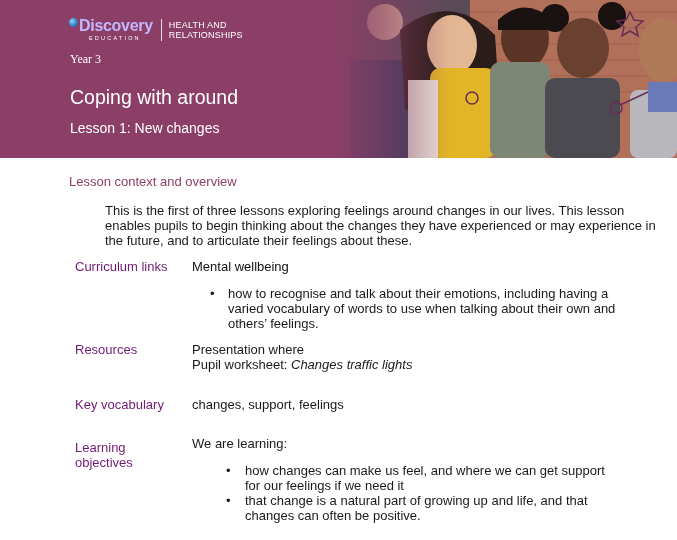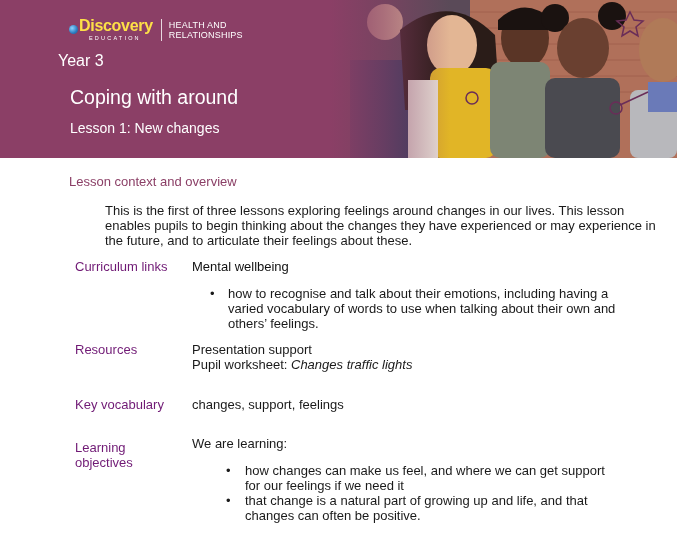--- a/index.html
+++ b/index.html
@@ -19,38 +19,38 @@
   .photo svg { display: block; }
   .photo-fade {
     position: absolute; left: 0; top: 0; width: 120px; height: 158px;
     background: linear-gradient(to right, #8B3F66 0%, rgba(139,63,102,0.6) 45%, rgba(139,63,102,0) 100%);
   }
   .logo {
     position: absolute; left: 69px; top: 18px; display: flex; align-items: center;
   }
   .logo-mark { display: flex; flex-direction: column; align-items: center; }
   .logo-word {
-    display: flex; align-items: flex-end; color: #fde047; font-weight: bold;
+    display: flex; align-items: flex-start; color: #c4b5fd; font-weight: bold;
     font-size: 16px; letter-spacing: -0.3px; line-height: 16px;
   }
   .globe {
     width: 9px; height: 9px; border-radius: 50%;
     background: radial-gradient(circle at 35% 35%, #8fd3ff, #2a7bc0 60%, #1a5a90);
     margin-right: 1px;
   }
   .logo-sub {
     color: #fff; font-size: 5.5px; letter-spacing: 2.2px; margin-top: 1px; margin-left: 8px;
   }
   .logo-divider {
     width: 1px; height: 22px; background: rgba(255,255,255,0.8); margin: 0 7px 0 8px;
   }
   .logo-tag {
     color: #fff; font-size: 9px; line-height: 10px; letter-spacing: 0.2px;
   }
-  .year { position: absolute; left: 58px; top: 52px; color: #fff; font-size: 16px; }
+  .year { position: absolute; left: 70px; top: 52px; color: #fff; font-size: 12px; font-family: Liberation Serif, serif; }
   .title { position: absolute; left: 70px; top: 86px; color: #fff; font-size: 19.5px; }
   .lesson { position: absolute; left: 70px; top: 120px; color: #fff; font-size: 14px; }
 
   .section-heading {
     position: absolute; left: 69px; top: 174px; color: #8B3F66; font-size: 13px;
   }
   .overview {
     position: absolute; left: 69px; top: 203px; width: 560px; font-size: 13px;
     line-height: 15px; color: #1a1a1a; margin-left: 36px;
   }
@@ -145,21 +145,21 @@
 <div class="row-label" style="top:259px;">Curriculum links</div>
 <div class="row-value" style="top:259px; width:440px;">
   <div class="strong">Mental wellbeing</div>
   <ul class="bullets">
     <li>how to recognise and talk about their emotions, including having a varied vocabulary of words to use when talking about their own and others’ feelings.</li>
   </ul>
 </div>
 
 <div class="row-label" style="top:342px;">Resources</div>
 <div class="row-value" style="top:342px;">
-  <div>Presentation support</div>
+  <div>Presentation where</div>
   <div><span>Pupil worksheet: </span><em>Changes traffic lights</em></div>
 </div>
 
 <div class="row-label" style="top:397px;">Key vocabulary</div>
 <div class="row-value" style="top:397px;">changes, support, feelings</div>
 
 <div class="row-label" style="top:440px;">
   <div>Learning</div>
   <div>objectives</div>
 </div>

